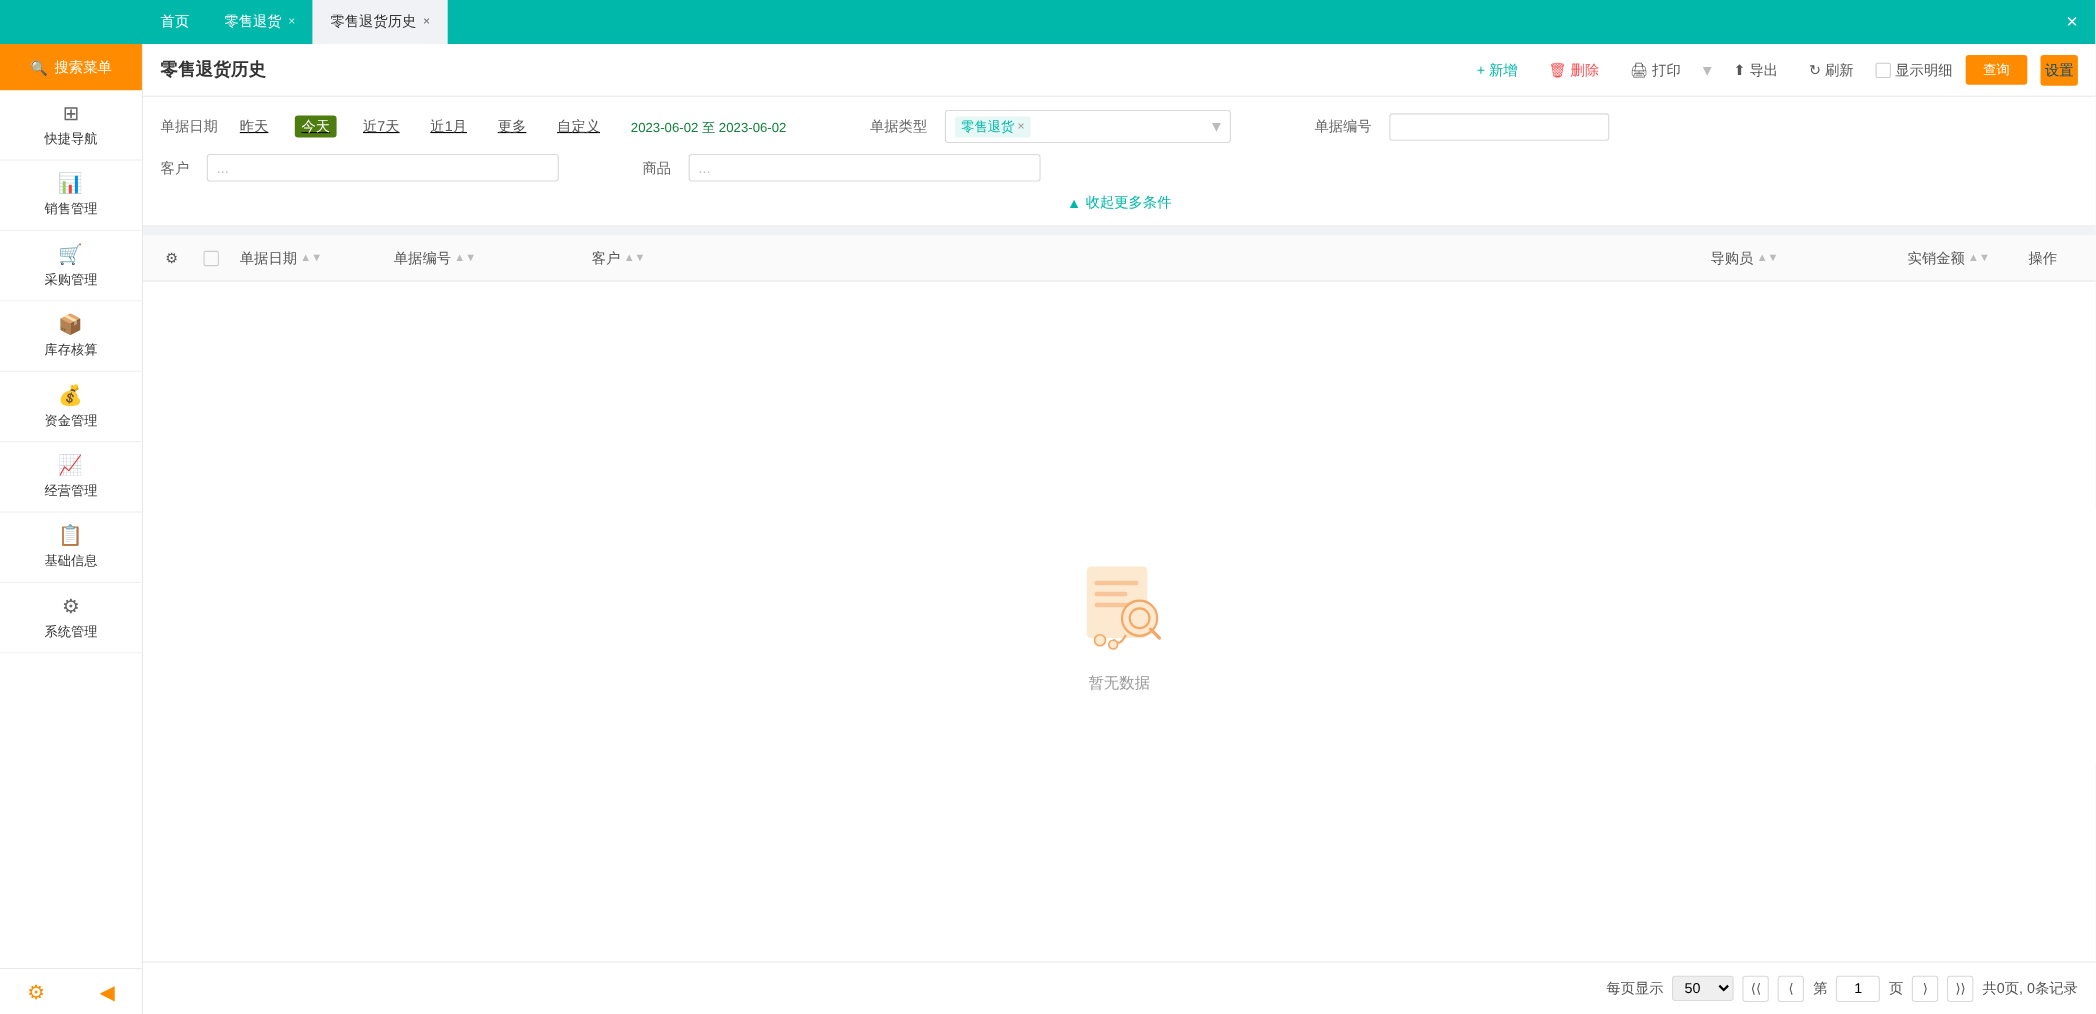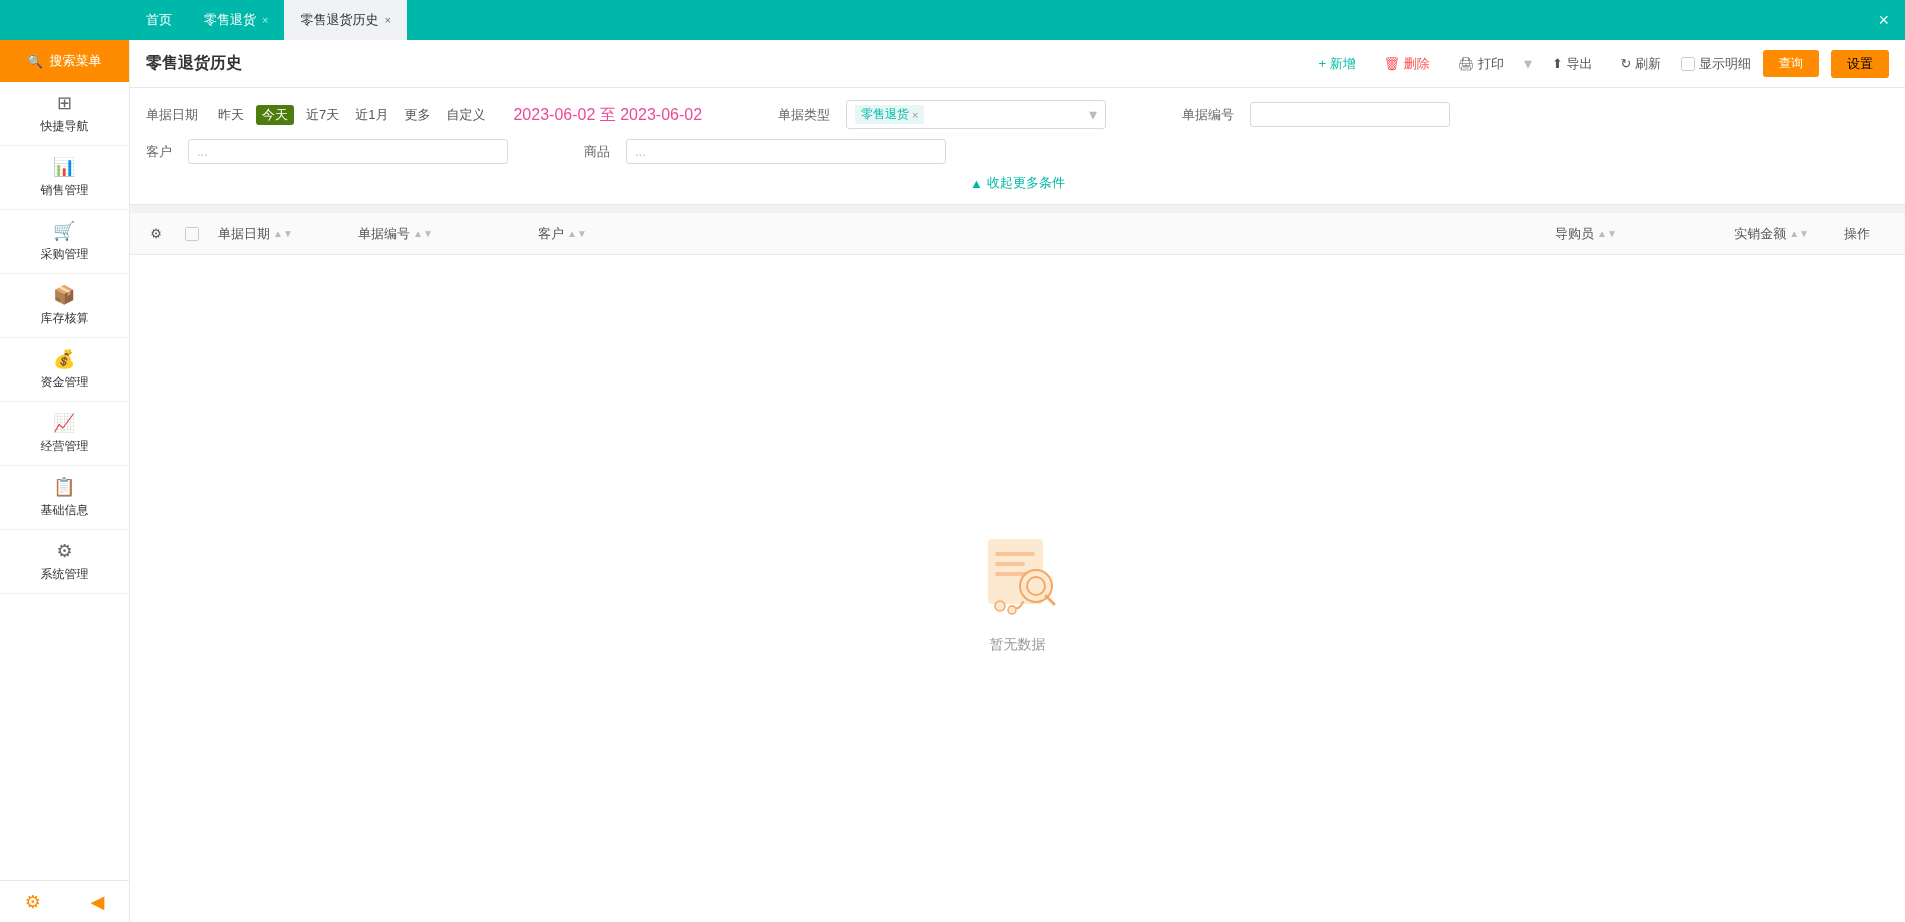--- a/index.html
+++ b/index.html
@@ -148,22 +148,22 @@
       background: #ff8c00;
       color: #fff;
       padding: 5px 16px;
       border-radius: 3px;
       cursor: pointer;
       font-size: 12px;
       font-weight: 500;
     }
     .btn-settings {
       background: #ff8c00;
-      color: #000000;
-      padding: 5px 16px;
+      color: #0c4a6e;
+      padding: 5px 4px;
       border-radius: 3px;
       cursor: pointer;
       font-size: 13px;
     }
     .show-detail {
       display: flex;
       align-items: center;
       gap: 4px;
       font-size: 13px;
       color: #555;
@@ -189,37 +189,38 @@
       margin-bottom: 10px;
     }
     .filter-label {
       font-size: 13px;
       color: #666;
       white-space: nowrap;
     }
     .filter-date-options {
       display: flex;
       align-items: flex-end;
-      gap: 8px;
+      gap: 20px;
+      text-decoration: underline;
     }
     .date-opt {
       font-size: 13px;
       color: #555;
       cursor: pointer;
       padding: 1px 4px;
     }
     .date-opt.active {
       background: #4d7c0f;
       color: #fff;
       border-radius: 3px;
       padding: 1px 6px;
     }
     .date-range {
-      font-size: 16px;
-      color: #ec4899;
+      font-size: 12px;
+      color: #15803d;
       margin-top: 2px;
     }
     .filter-input {
       border: 1px solid #d9d9d9;
       border-radius: 3px;
       padding: 4px 8px;
       font-size: 13px;
       color: #333;
       outline: none;
       width: 200px;
@@ -543,15 +544,31 @@
         <circle cx="68" cy="62" r="16" fill="#fde8d0" stroke="#f5a865" stroke-width="2"></circle>
         <circle cx="68" cy="62" r="9" fill="none" stroke="#f5a865" stroke-width="2"></circle>
         <line x1="78" y1="72" x2="86" y2="80" stroke="#f5a865" stroke-width="3" stroke-linecap="round"></line>
         <path d="M55 78 Q50 88 45 82" fill="none" stroke="#f5a865" stroke-width="2" stroke-linecap="round"></path>
         <circle cx="32" cy="82" r="5" fill="#fde8d0" stroke="#f5a865" stroke-width="1.5"></circle>
         <circle cx="44" cy="86" r="4" fill="#fde8d0" stroke="#f5a865" stroke-width="1.5"></circle>
       </svg>
       <span class="empty-text">暂无数据</span>
     </div>
 
+    <div class="pagination">
+      <span>每页显示</span>
+      <select class="page-size-select">
+        <option>50</option>
+        <option>100</option>
+        <option>200</option>
+      </select>
+      <div class="page-btn">⟨⟨</div>
+      <div class="page-btn">⟨</div>
+      <span>第</span>
+      <input class="page-input" value="1" style="">
+      <span>页</span>
+      <div class="page-btn">⟩</div>
+      <div class="page-btn">⟩⟩</div>
+      <span>共0页, 0条记录</span>
+    </div>
   </div>
 
 </div>
 
 </body></html>

